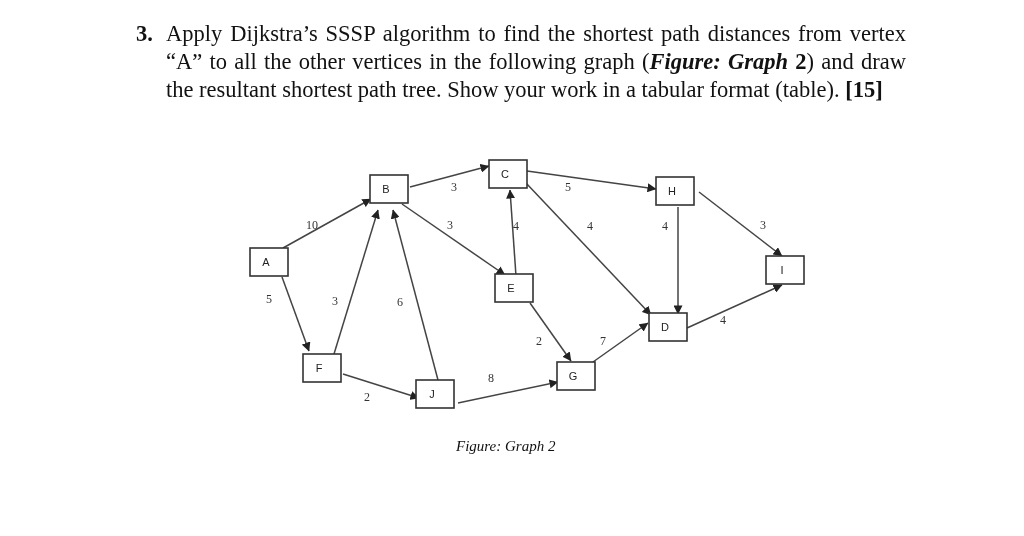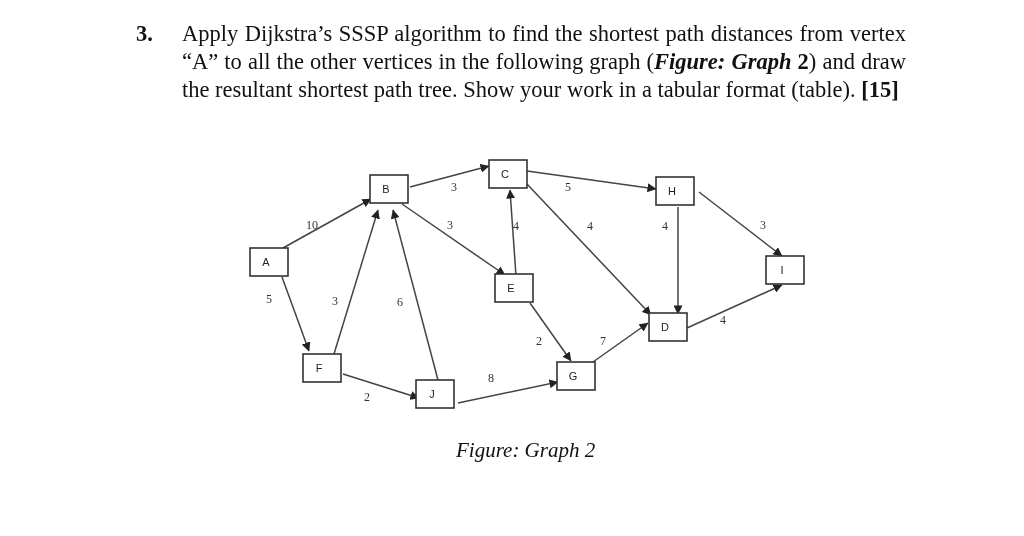--- a/index.html
+++ b/index.html
@@ -1,27 +1,27 @@
 <!DOCTYPE html>
 <html><head>
 <meta charset="utf-8">
 <style>
   html, body { margin: 0; padding: 0; }
   body { width: 1024px; height: 536px; background: #ffffff; position: relative; overflow: hidden; font-family: "Liberation Serif", serif; color: #111; }
   .question { position: absolute; left: 136px; top: 20px; width: 770px; font-size: 22.5px; line-height: 28px; }
   .qnum { position: absolute; left: 0; top: 0; font-weight: bold; }
-  .qbody { margin-left: 46px; text-align: justify; }
+  .qbody { margin-left: 30px; text-align: justify; }
   .qbody .em { font-weight: bold; font-style: italic; }
   .qbody .b { font-weight: bold; }
   svg.graph { position: absolute; left: 0; top: 0; }
   .node-rect { fill: #fff; stroke: #333; stroke-width: 1.6; }
   .node-label { font-family: "Liberation Sans", sans-serif; font-size: 11px; text-anchor: middle; dominant-baseline: central; fill: #222; }
   .edge-line { stroke: #444; stroke-width: 1.5; fill: none; }
   .edge-weight { font-family: "Liberation Serif", serif; font-size: 12px; fill: #333; text-anchor: middle; dominant-baseline: central; }
-  .caption { position: absolute; left: 456px; top: 438px; font-size: 21px; font-style: italic; }
+  .caption { position: absolute; left: 456px; top: 438px; font-size: 15px; font-style: italic; }
 </style>
 </head>
 <body>
 
 <div class="question">
   <span class="qnum">3.</span>
   <div class="qbody"><span>Apply Dijkstra’s SSSP algorithm to find the shortest path distances from vertex “A” to all the other vertices in the following graph (</span><span class="em">Figure: Graph</span><span class="b"> 2</span><span>) and draw the resultant shortest path tree. Show your work in a tabular format (table). </span><span class="b">[15]</span></div>
 </div>
 
 <svg class="graph" id="graph" width="1024" height="536" viewBox="0 0 1024 536" xmlns="http://www.w3.org/2000/svg">

